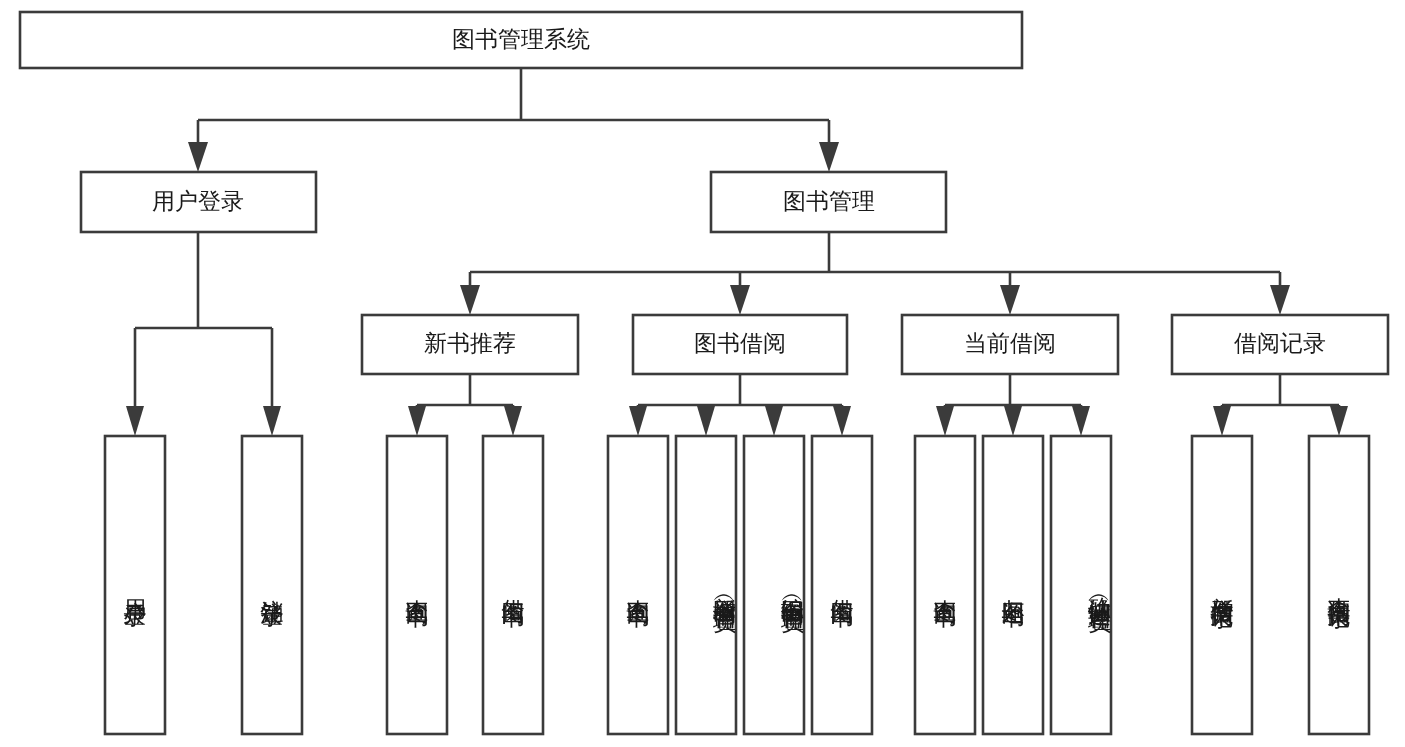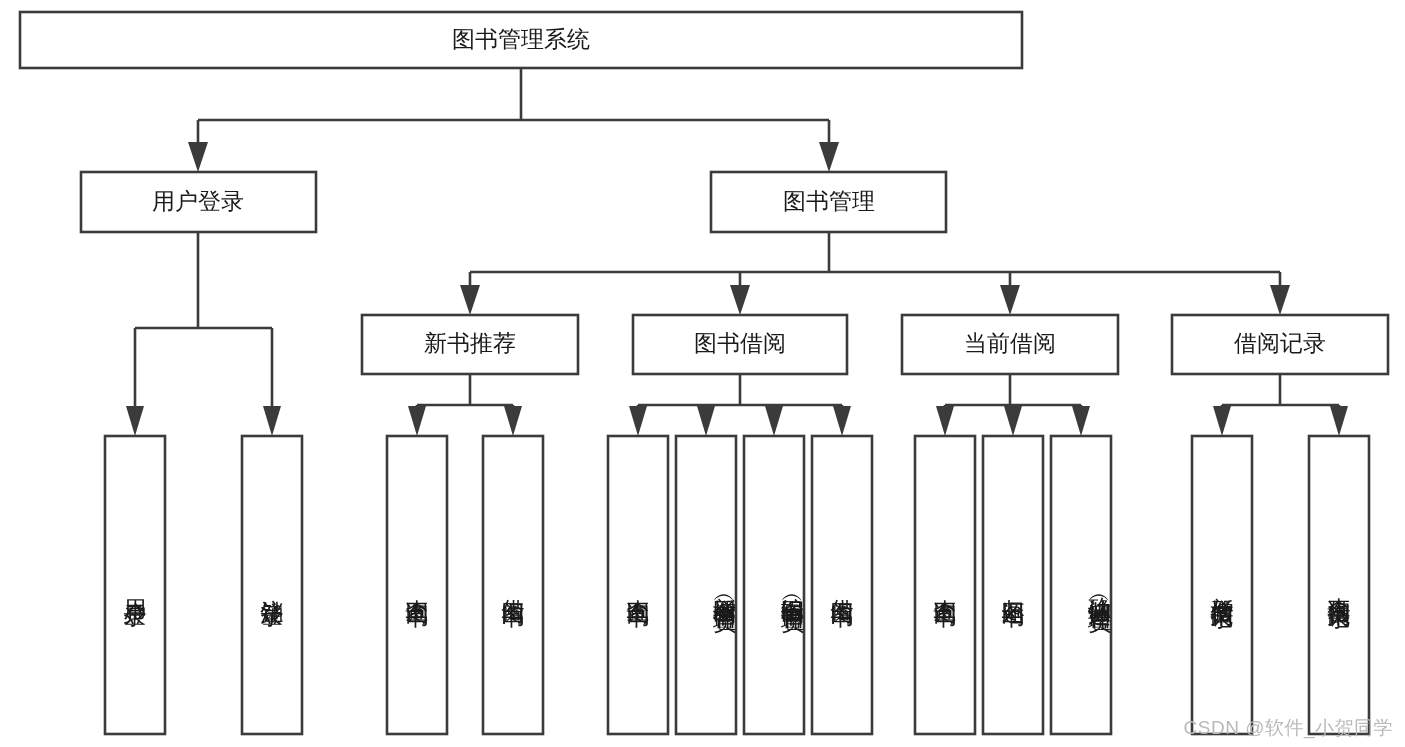--- a/index.html
+++ b/index.html
@@ -214,15 +214,14 @@
   <div class="leaf-label-wrap" style="left:608px; top:436px; width:60px; height:298px;">查询图书</div>
   <div class="leaf-label-wrap" style="left:676px; top:436px; width:60px; height:298px; align-items:flex-start; padding-top:6px; box-sizing:border-box;">新增图书（管理员）</div>
   <div class="leaf-label-wrap" style="left:744px; top:436px; width:60px; height:298px; align-items:flex-start; padding-top:6px; box-sizing:border-box;">编辑图书（管理员）</div>
   <div class="leaf-label-wrap" style="left:812px; top:436px; width:60px; height:298px;">借阅图书</div>
   <div class="leaf-label-wrap" style="left:915px; top:436px; width:60px; height:298px;">查询图书</div>
   <div class="leaf-label-wrap" style="left:983px; top:436px; width:60px; height:298px;">归还图书</div>
   <div class="leaf-label-wrap" style="left:1051px; top:436px; width:60px; height:298px; align-items:flex-start; padding-top:6px; box-sizing:border-box;">确认归还（管理员）</div>
   <div class="leaf-label-wrap" style="left:1192px; top:436px; width:60px; height:298px;">新增借阅记录</div>
   <div class="leaf-label-wrap" style="left:1309px; top:436px; width:60px; height:298px;">查询借阅记录</div>
 
-  <div class="watermark">CSDN @软件_小贺同学</div>
 
 </div>
 
 </body></html>

